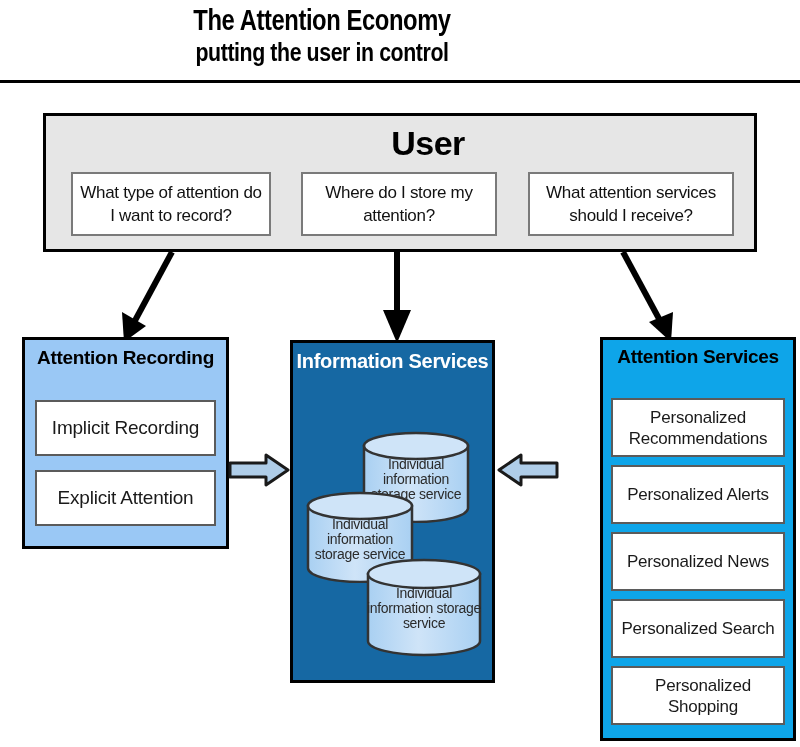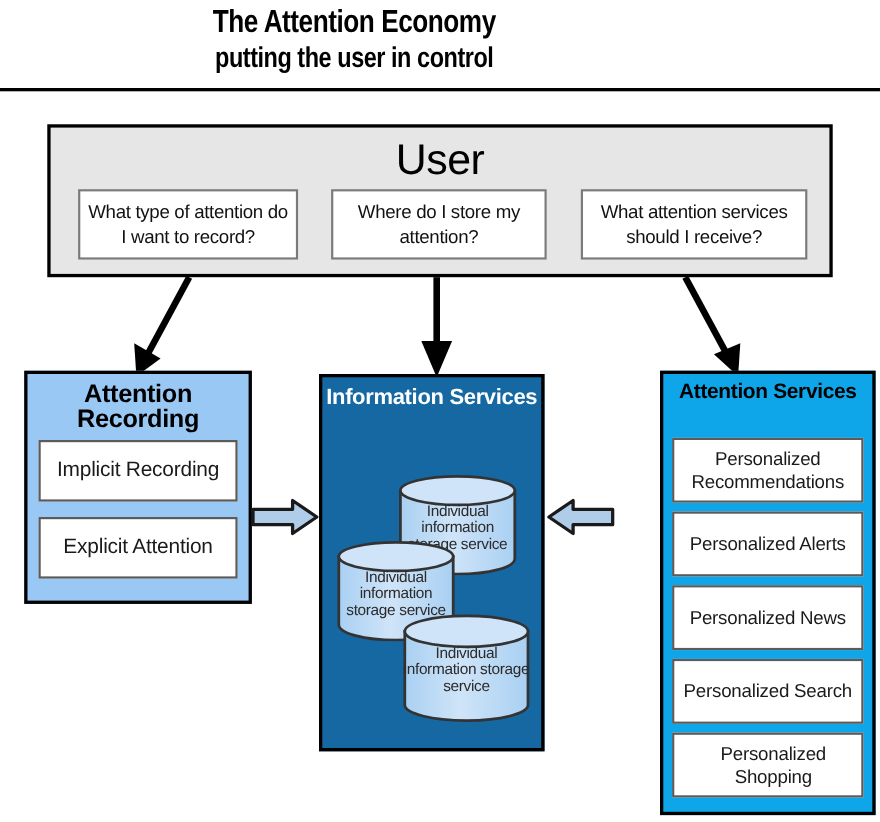--- a/index.html
+++ b/index.html
@@ -62,23 +62,24 @@
     background: #e6e6e6;
     border: 3px solid #000;
     box-sizing: border-box;
   }
   #user-title {
     position: absolute;
     left: 0;
     top: 8px;
     width: 100%;
     text-align: center;
-    font-size: 39px;
-    font-weight: normal;
+    font-size: 34px;
+    font-weight: bold;
     letter-spacing: -0.5px;
+    padding-left: 28px;
   }
   .question-box {
     position: absolute;
     top: 56px;
     height: 64px;
     background: #ffffff;
     border: 2px solid #7a7a7a;
     box-sizing: border-box;
     display: flex;
     align-items: center;
@@ -110,21 +111,21 @@
     background: #9ac8f5;
     border: 3px solid #000;
     box-sizing: border-box;
   }
   #recording-title {
     position: absolute;
     left: 0;
     top: 6px;
     width: 100%;
     text-align: center;
-    font-size: 23px;
+    font-size: 19px;
     font-weight: bold;
     line-height: 23px;
     letter-spacing: -0.3px;
   }
   .recording-item {
     position: absolute;
     left: 10px;
     width: 181px;
     height: 56px;
     background: #fff;

